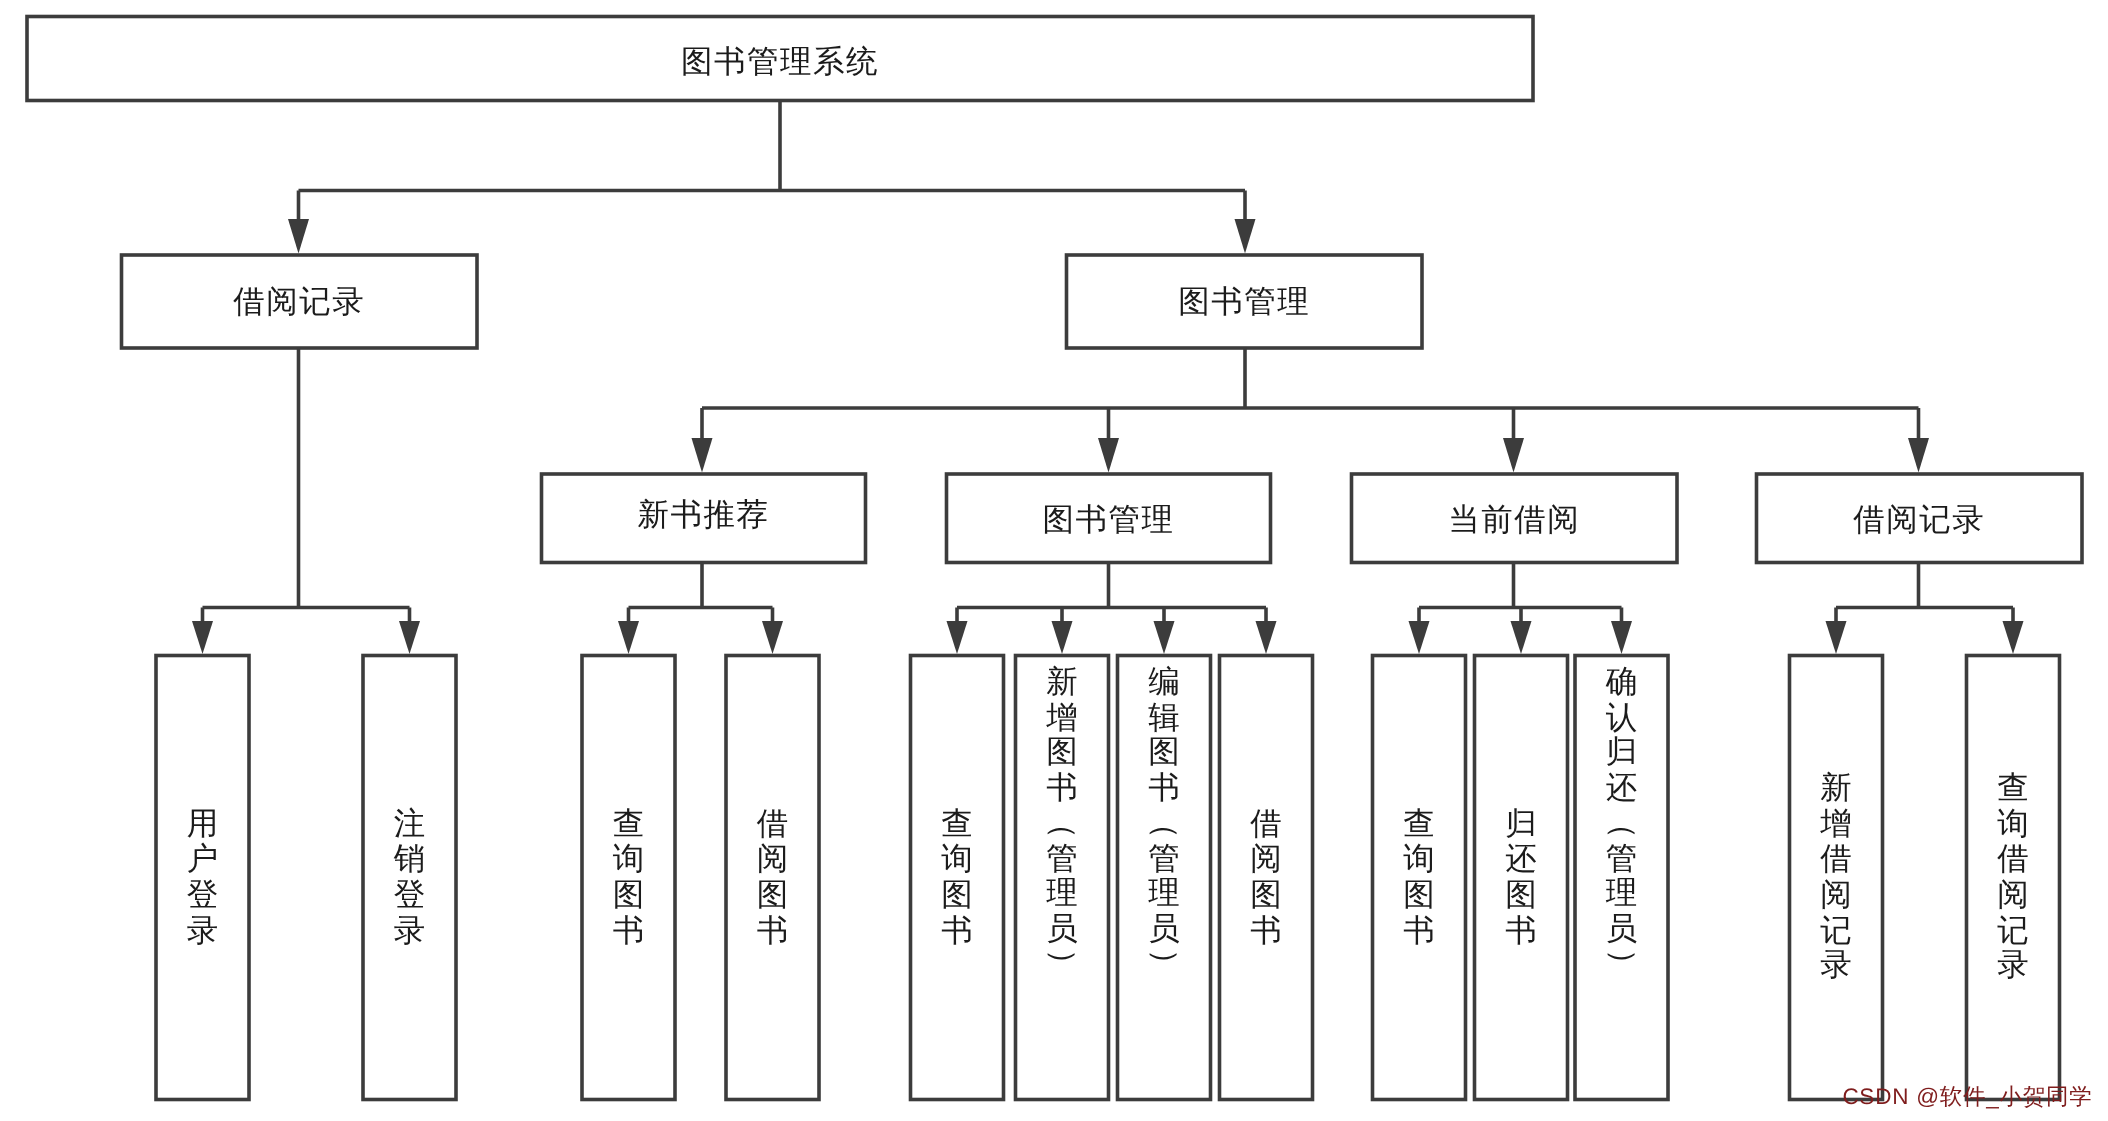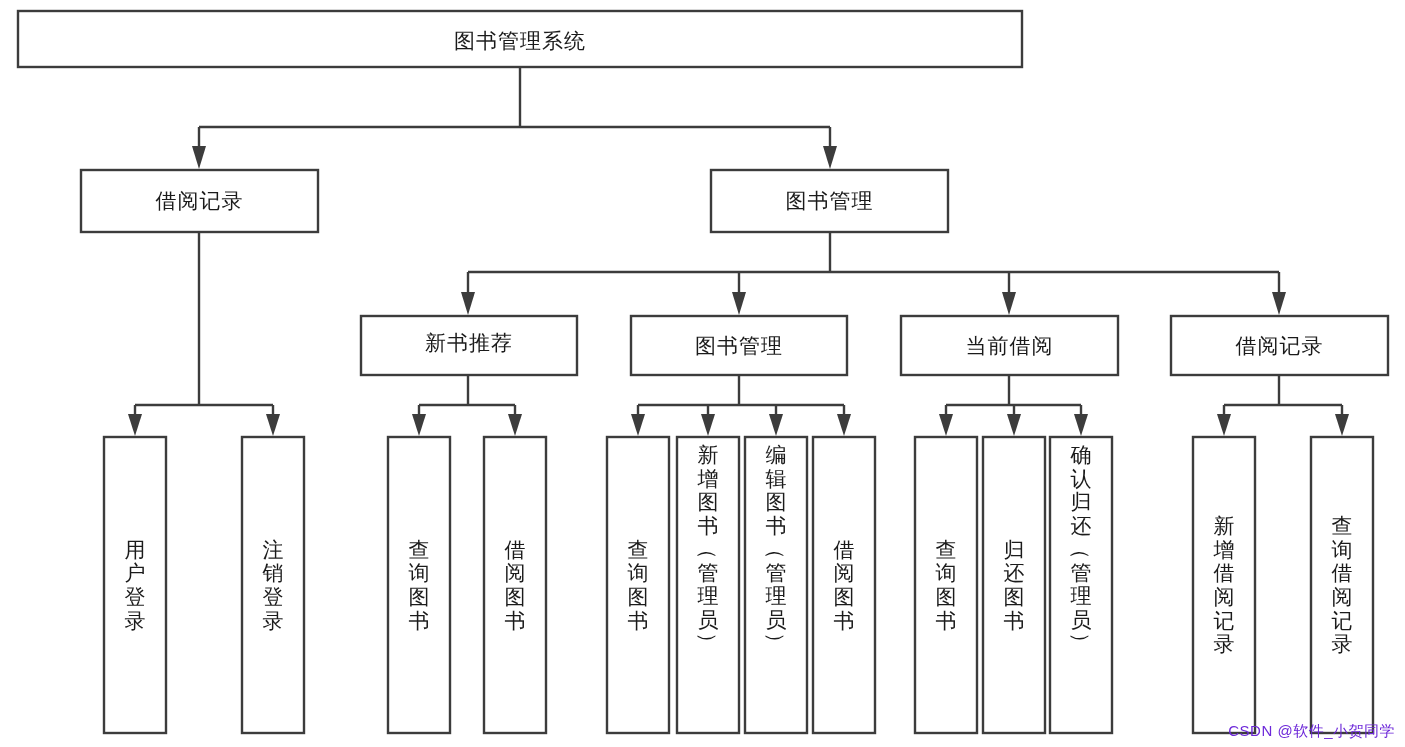--- a/index.html
+++ b/index.html
@@ -72,21 +72,21 @@
     text-align: center;
   }
   .node-label-v span.ch.rot {
     transform: rotate(90deg);
   }
   .watermark {
     position: absolute;
     right: 10px;
     bottom: 6px;
     font-size: 15px;
-    color: #6d28d9;
+    color: #7f1d1d;
     letter-spacing: 0.5px;
     white-space: nowrap;
   }
 </style>
 </head>
 <body>
 
 <div id="diagram-root">
 
   <svg id="diagram-svg" viewBox="0 0 1405 747" xmlns="http://www.w3.org/2000/svg">

